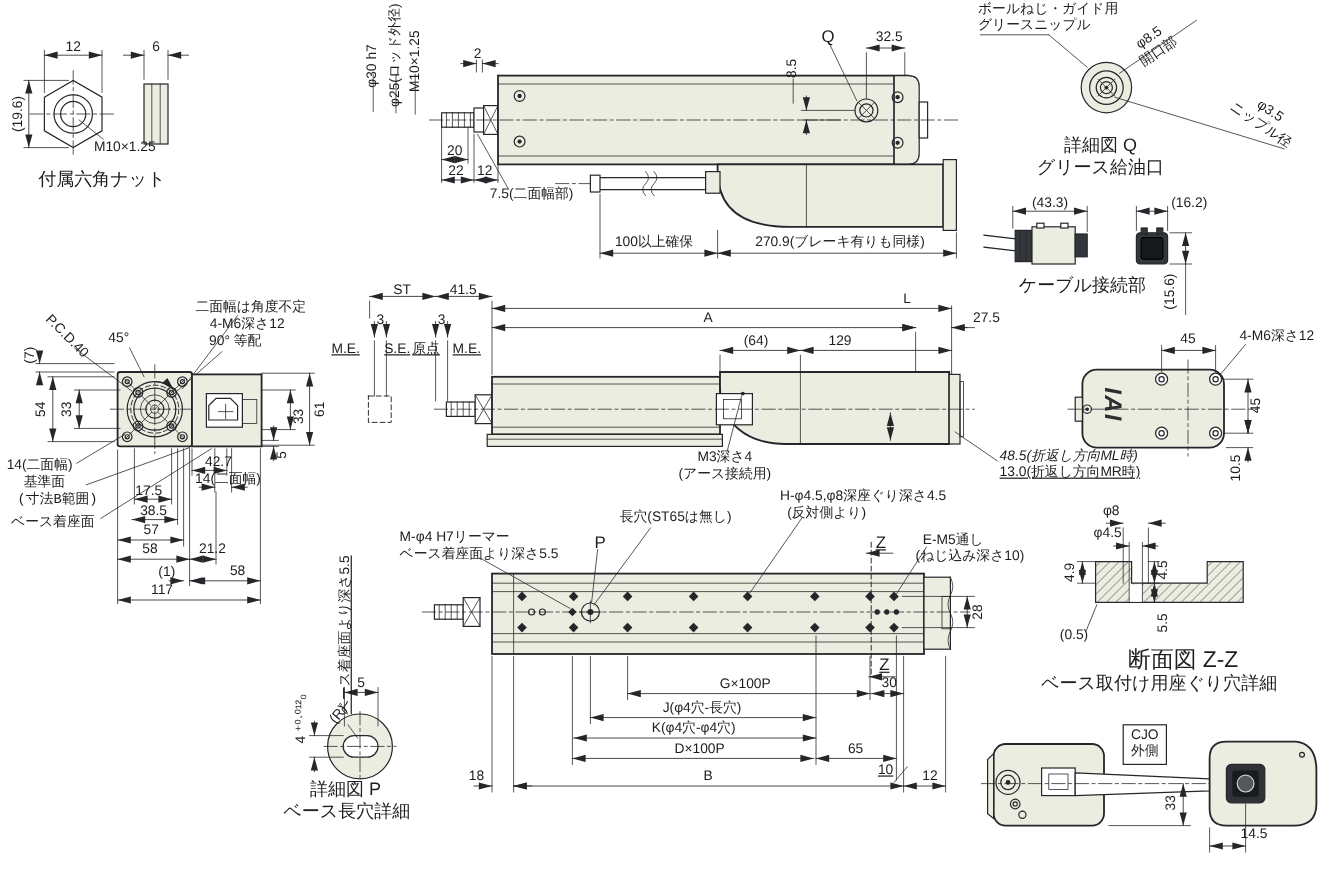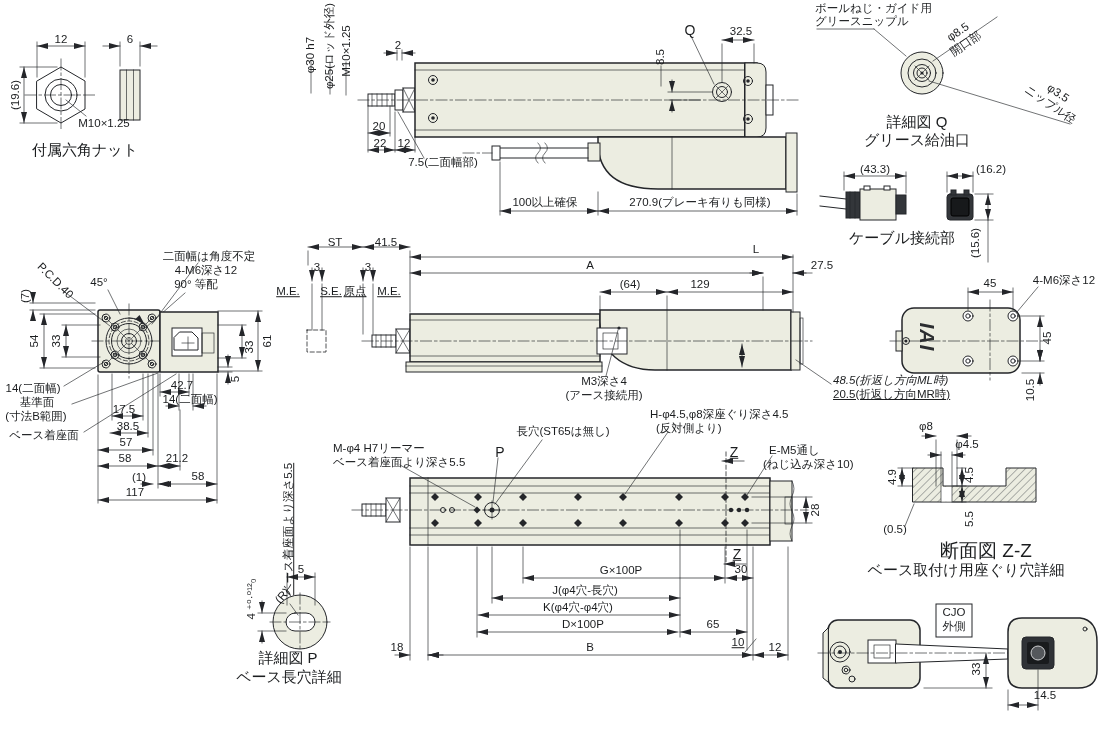--- a/index.html
+++ b/index.html
@@ -526,21 +526,21 @@
       <div class="lb" style="left: 55px; top: 281px; transform: translate(-50%, -50%) rotate(45deg);">P.C.D.40</div>
       <div class="lb" style="left: 99px; top: 283px; transform: translate(-50%, -50%);">45°</div>
       <div class="lb" style="left: 209px; top: 257px; transform: translate(-50%, -50%);">二面幅は角度不定</div>
       <div class="lb" style="left: 206px; top: 271px; transform: translate(-50%, -50%);">4-M6深さ12</div>
       <div class="lb" style="left: 196px; top: 285px; transform: translate(-50%, -50%);">90° 等配</div>
       <div class="lb" style="left: 26px; top: 296px; transform: translate(-50%, -50%) rotate(-90deg);">(7)</div>
       <div class="lb" style="left: 35px; top: 341px; transform: translate(-50%, -50%) rotate(-90deg);">54</div>
       <div class="lb" style="left: 57px; top: 341px; transform: translate(-50%, -50%) rotate(-90deg);">33</div>
       <div class="lb" style="left: 33px; top: 389px; transform: translate(-50%, -50%);">14(二面幅)</div>
       <div class="lb" style="left: 37px; top: 403px; transform: translate(-50%, -50%);">基準面</div>
-      <div class="lb" style="left: 36px; top: 417px; transform: translate(-50%, -50%);">(寸法B範囲)</div>
+      <div class="lb" style="left: 48px; top: 417px; transform: translate(-50%, -50%); font-family: Liberation Mono, monospace;">(寸法B範囲)</div>
       <div class="lb" style="left: 44px; top: 436px; transform: translate(-50%, -50%);">ベース着座面</div>
       <div class="lb" style="left: 182px; top: 386px; transform: translate(-50%, -50%);">42.7</div>
       <div class="lb" style="left: 190px; top: 400px; transform: translate(-50%, -50%);">14(二面幅)</div>
       <div class="lb" style="left: 124px; top: 410px; transform: translate(-50%, -50%);">17.5</div>
       <div class="lb" style="left: 128px; top: 427px; transform: translate(-50%, -50%);">38.5</div>
       <div class="lb" style="left: 126px; top: 443px; transform: translate(-50%, -50%);">57</div>
       <div class="lb" style="left: 125px; top: 459px; transform: translate(-50%, -50%);">58</div>
       <div class="lb" style="left: 177px; top: 459px; transform: translate(-50%, -50%);">21.2</div>
       <div class="lb" style="left: 139px; top: 478px; transform: translate(-50%, -50%);">(1)</div>
       <div class="lb" style="left: 198px; top: 477px; transform: translate(-50%, -50%);">58</div>
@@ -557,21 +557,21 @@
       <div class="lb" style="left: 317px; top: 268px; transform: translate(-50%, -50%);">3</div>
       <div class="lb" style="left: 368px; top: 268px; transform: translate(-50%, -50%);">3</div>
       <div class="lb u" style="left: 331px; top: 292px; transform: translate(-50%, -50%);">S.E.</div>
       <div class="lb u" style="left: 355px; top: 292px; transform: translate(-50%, -50%);">原点</div>
       <div class="lb u" style="left: 389px; top: 292px; transform: translate(-50%, -50%);">M.E.</div>
       <div class="lb" style="left: 630px; top: 285px; transform: translate(-50%, -50%);">(64)</div>
       <div class="lb" style="left: 700px; top: 285px; transform: translate(-50%, -50%);">129</div>
       <div class="lb" style="left: 604px; top: 382px; transform: translate(-50%, -50%);">M3深さ4</div>
       <div class="lb" style="left: 604px; top: 396px; transform: translate(-50%, -50%);">(アース接続用)</div>
       <div class="lb al" style="left: 833px; top: 374px; font-style: italic;">48.5(折返し方向ML時)</div>
-      <div class="lb u al" style="left: 833px; top: 388px;">20.5(折返し方向MR時)</div>
+      <div class="lb u al" style="left: 833px; top: 388px;">13.0(折返し方向MR時)</div>
       <div class="lb" style="left: 990px; top: 284px; transform: translate(-50%, -50%);">45</div>
       <div class="lb" style="left: 1064px; top: 281px; transform: translate(-50%, -50%);">4-M6深さ12</div>
       <div class="lb" style="left: 1048px; top: 338px; transform: translate(-50%, -50%) rotate(-90deg);">45</div>
       <div class="lb" style="left: 1031px; top: 390px; transform: translate(-50%, -50%) rotate(-90deg);">10.5</div>
       <div class="lb logo" style="left: 926px; top: 337px; transform: translate(-50%, -50%) rotate(90deg);">IAI</div>
       <div class="lb al" style="left: 333px; top: 442px;">M-φ4 H7リーマー</div>
       <div class="lb al" style="left: 333px; top: 456px;">ベース着座面より深さ5.5</div>
       <div class="lb" style="left: 563px; top: 432px; transform: translate(-50%, -50%);">長穴(ST65は無し)</div>
       <div class="lb" style="left: 500px; top: 452px; font-size: 14px; transform: translate(-50%, -50%);">P</div>
       <div class="lb al" style="left: 650px; top: 408px;">H-φ4.5,φ8深座ぐり深さ4.5</div>
@@ -591,21 +591,21 @@
       <div class="lb" style="left: 590px; top: 648px; transform: translate(-50%, -50%);">B</div>
       <div class="lb" style="left: 775px; top: 648px; transform: translate(-50%, -50%);">12</div>
       <div class="lb" style="left: 397px; top: 648px; transform: translate(-50%, -50%);">18</div>
       <div class="lb" style="left: 301px; top: 570px; transform: translate(-50%, -50%);">5</div>
       <div class="lb" style="left: 283px; top: 596px; transform: translate(-50%, -50%) rotate(-50deg);">(R)</div>
       <div class="lb" style="left: 252px; top: 599px; transform: translate(-50%, -50%) rotate(-90deg);">4 ⁺⁰·⁰¹²₀</div>
       <div class="lb u" style="left: 289px; top: 529px; transform: translate(-50%, -50%) rotate(-90deg);">ベース着座面より深さ5.5</div>
       <div class="lb" style="left: 288px; top: 658px; font-size: 15px; transform: translate(-50%, -50%);">詳細図 P</div>
       <div class="lb" style="left: 289px; top: 677px; font-size: 15px; transform: translate(-50%, -50%);">ベース長穴詳細</div>
       <div class="lb" style="left: 926px; top: 427px; transform: translate(-50%, -50%);">φ8</div>
-      <div class="lb" style="left: 923px; top: 445px; transform: translate(-50%, -50%); margin-left: 44px;">φ4.5</div>
+      <div class="lb" style="left: 923px; top: 445px; transform: translate(-50%, -50%);">φ4.5</div>
       <div class="lb" style="left: 893px; top: 477px; transform: translate(-50%, -50%) rotate(-90deg);">4.9</div>
       <div class="lb" style="left: 970px; top: 475px; transform: translate(-50%, -50%) rotate(-90deg);">4.5</div>
       <div class="lb" style="left: 970px; top: 519px; transform: translate(-50%, -50%) rotate(-90deg);">5.5</div>
       <div class="lb" style="left: 895px; top: 530px; transform: translate(-50%, -50%);">(0.5)</div>
       <div class="lb" style="left: 986px; top: 551px; font-size: 19px; transform: translate(-50%, -50%);">断面図 Z-Z</div>
       <div class="lb" style="left: 966px; top: 570px; font-size: 15px; transform: translate(-50%, -50%);">ベース取付け用座ぐり穴詳細</div>
       <div class="lb" style="left: 954px; top: 620px; transform: translate(-50%, -50%);">CJO
 外側</div>
       <div class="lb" style="left: 977px; top: 669px; transform: translate(-50%, -50%) rotate(-90deg);">33</div>
       <div class="lb" style="left: 1045px; top: 696px; transform: translate(-50%, -50%);">14.5</div>

